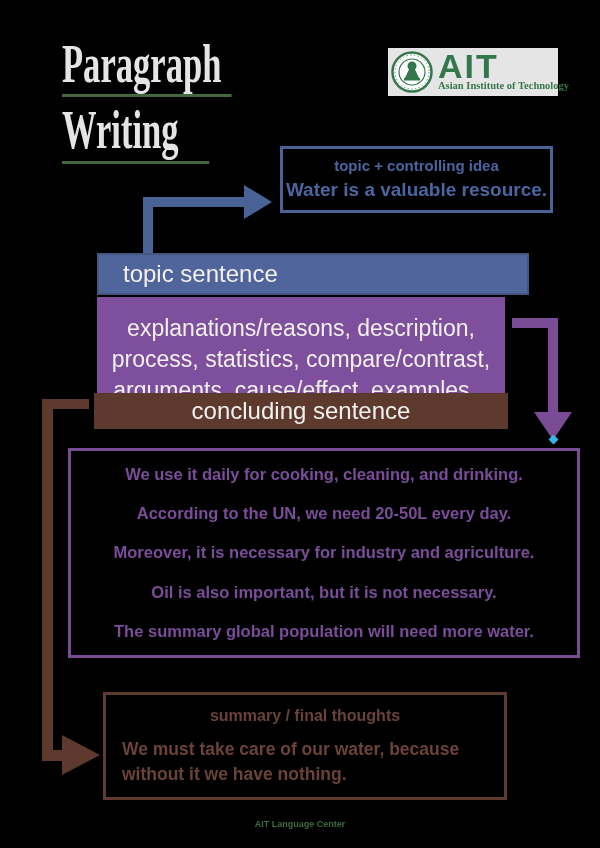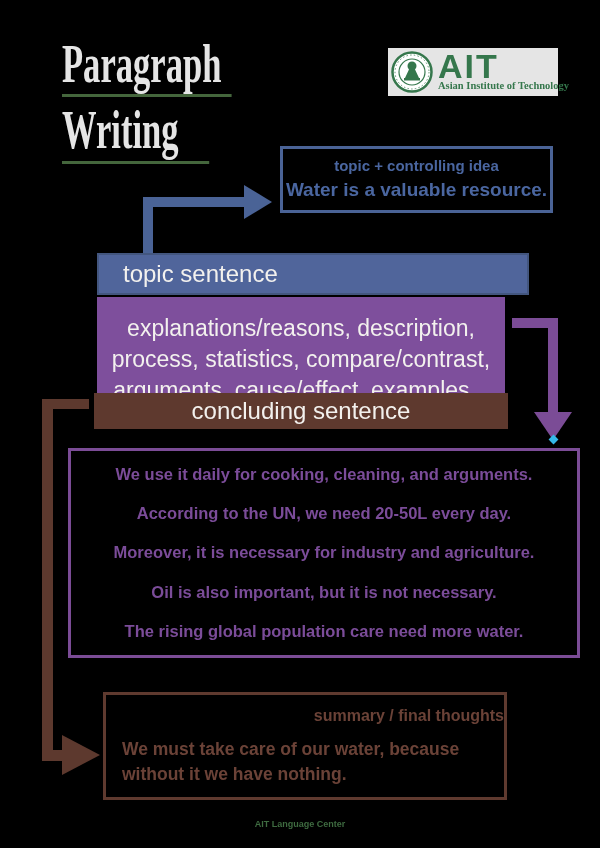--- a/index.html
+++ b/index.html
@@ -67,21 +67,21 @@
 
   
   .examples-box{position:absolute;left:68px;top:448px;width:498px;height:196px;
                 border:3px solid #7b4c96;padding:4px;
                 display:flex;flex-direction:column;justify-content:space-around;
                 color:#7b4c99;font-size:16.5px;font-weight:bold;text-align:center;}
 
   
   .summary-box{position:absolute;left:103px;top:692px;width:398px;height:102px;
                border:3px solid #5f3a2f;color:#6b4237;}
-  .summary-heading{font-size:16px;font-weight:bold;text-align:right;margin-top:12px;}
+  .summary-heading{font-size:16px;font-weight:bold;text-align:center;margin-top:12px;}
   .summary-body{font-size:17.5px;font-weight:bold;text-align:left;
                 margin:12px 20px 0 16px;line-height:25px;width:352px;}
 
   
   .footer{position:absolute;left:0;top:819px;width:600px;text-align:center;
           font-size:9px;font-weight:bold;color:#3e6b40;}
 </style>
 </head>
 <body>
 
@@ -119,25 +119,25 @@
   <div class="box-topic">topic sentence</div>
   <div class="box-support">explanations/reasons, description, process, statistics, compare/contrast, arguments, cause/effect, examples...</div>
   <div class="box-concluding">concluding sentence</div>
 
   <div class="seg purpleseg arrow-purple-h"></div>
   <div class="seg purpleseg arrow-purple-v"></div>
   <div class="head arrow-purple-head"></div>
   <div class="cyan-dot"></div>
 
   <div class="examples-box">
-    <div>We use it daily for cooking, cleaning, and arguments.</div>
+    <div>We use it daily for cooking, cleaning, and drinking.</div>
     <div>According to the UN, we need 20-50L every day.</div>
     <div>Moreover, it is necessary for industry and agriculture.</div>
     <div>Oil is also important, but it is not necessary.</div>
-    <div>The rising global population care need more water.</div>
+    <div>The summary global population will need more water.</div>
   </div>
 
   <div class="seg brownseg arrow-brown-top"></div>
   <div class="seg brownseg arrow-brown-v"></div>
   <div class="seg brownseg arrow-brown-bot"></div>
   <div class="head arrow-brown-head"></div>
 
   <div class="summary-box">
     <div class="summary-heading">summary  /  final thoughts</div>
     <div class="summary-body">We must take care of our water, because without it we have nothing.</div>

